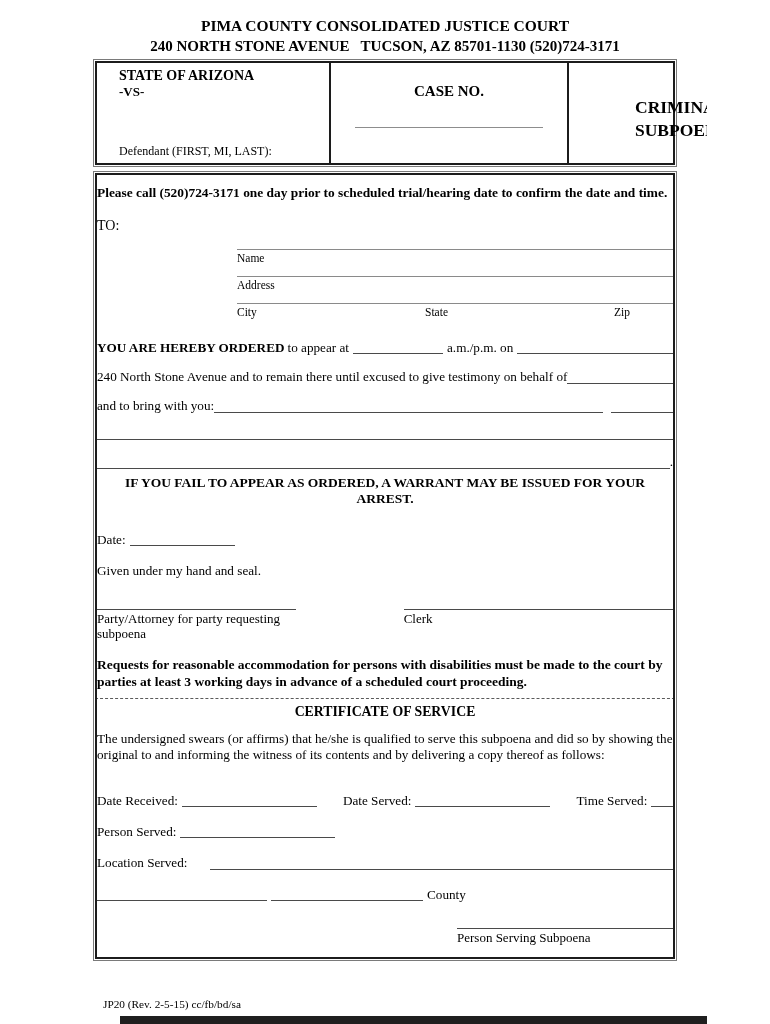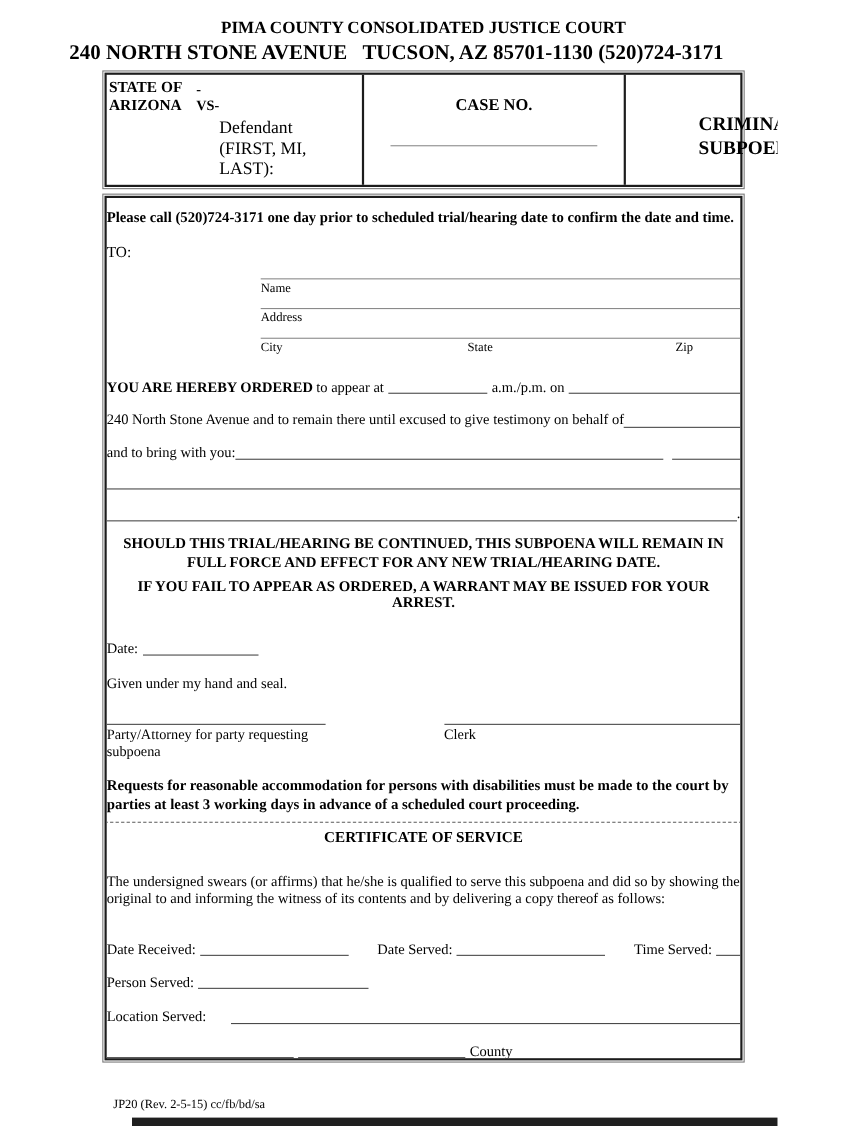--- a/index.html
+++ b/index.html
@@ -6,32 +6,32 @@
   html,body { margin:0; padding:0; background:#fff; }
   .page {
     position:relative; width:644px; height:1024px; margin:0 auto;
     background:#fff; color:#000000; overflow:hidden;
     font-family:Liberation Serif, serif; font-size:13.2px; line-height:1.15;
   }
   .pre { white-space:pre-wrap; }
 
   
   .court-title { margin-top:17px; text-align:center; font-weight:bold; font-size:15.5px; }
-  .court-addr  { margin-top:3px;  text-align:left; font-weight:bold; font-size:19px; }
+  .court-addr  { margin-top:3px;  text-align:center; font-weight:bold; font-size:15px; }
 
   
   .dbox { margin:4px 30px 0 30px; border:1px solid #7a7a7a; padding:1px; }
   .dbox-inner { border:2px solid #1c1c1c; background:#fff; }
 
   
   .caption-grid { display:grid; grid-template-columns:234px 238px 1fr; height:100px; }
-  .cap-cell1 { padding:5px 10px 4px 2px; display:flex; flex-direction:row; border-right:2px solid #1c1c1c; }
+  .cap-cell1 { padding:5px 10px 4px 22px; display:flex; flex-direction:column; border-right:2px solid #1c1c1c; }
   .cap-state { font-weight:bold; font-size:14px; }
   .cap-vs    { font-weight:bold; font-size:13px; margin-top:1px; }
-  .cap-def   { margin-top:auto; font-size:16px; }
+  .cap-def   { margin-top:auto; font-size:12px; }
   .cap-cell2 { display:flex; flex-direction:column; align-items:center; border-right:2px solid #1c1c1c;text-align:center; }
   .cap-caseno { font-weight:bold; font-size:15px; margin-top:20px; }
   .case-line { width:188px; border-bottom:1.5px solid #8d8d8d; margin-top:27px; height:0; }
   .cap-cell3 { padding:33px 0 0 66px; font-weight:bold; font-size:17.5px; line-height:1.3; }
 
   
   .body-inner { height:786px; padding:0 0; overflow:hidden; }
 
   .call-notice { margin-top:10px; font-weight:bold; font-size:13.4px; }
   .to-label { margin-top:18px; font-size:14px; }
@@ -69,21 +69,21 @@
   .sig-col-left  { width:242px; }
   .sig-col-right { width:328px; margin-left:108px; }
   .sigline { border-bottom:1px solid #4a4a4a; height:0; }
   .siglabel { margin-top:2px; font-size:13px; }
 
   .ada { margin-top:14px; font-weight:bold; font-size:13.5px; line-height:17px; }
 
   .dash-divider { margin:8px -12px 0 -12px; border-top:1px dashed #5a5a5a; height:0; }
 
   .cert-title { margin-top:5px; text-align:center; font-weight:bold; font-size:13.8px; }
-  .cert-intro { margin-top:24px; line-height:16px; }
+  .cert-intro { margin-top:12px; line-height:16px; }
 
   .served-row { margin-top:30px; white-space:nowrap; }
   .served-row .lbl2 { margin-left:22px; }
   .person-served  { margin-top:15px; }
   .location-row   { margin-top:16px;gap:23px; }
   .county-row     { margin-top:17px; white-space:nowrap; }
 
   .server-sig { margin-top:26px; margin-left:360px; width:320px; }
 
   .footer { position:absolute; left:40px; right:40px; bottom:13px; display:flex; font-size:11.3px; }
@@ -157,21 +157,20 @@
 
       <div class="flexline">
         <span class="grow"></span>
       </div>
 
       <div class="flexline">
         <span class="grow"></span>
         <span>.</span>
       </div>
 
-      <div class="notice-block">SHOULD THIS TRIAL/HEARING BE CONTINUED, THIS SUBPOENA WILL REMAIN IN FULL FORCE AND EFFECT FOR ANY NEW TRIAL/HEARING DATE.</div>
       <div class="warrant">IF YOU FAIL TO APPEAR AS ORDERED, A WARRANT MAY BE ISSUED FOR YOUR ARREST.</div>
 
       <div class="date-line">
         <span>Date:</span><span class="blank w105"></span>
       </div>
 
       <div class="seal-line">Given under my hand and seal.</div>
 
       <div class="sig-row">
         <div class="sig-col-left">

